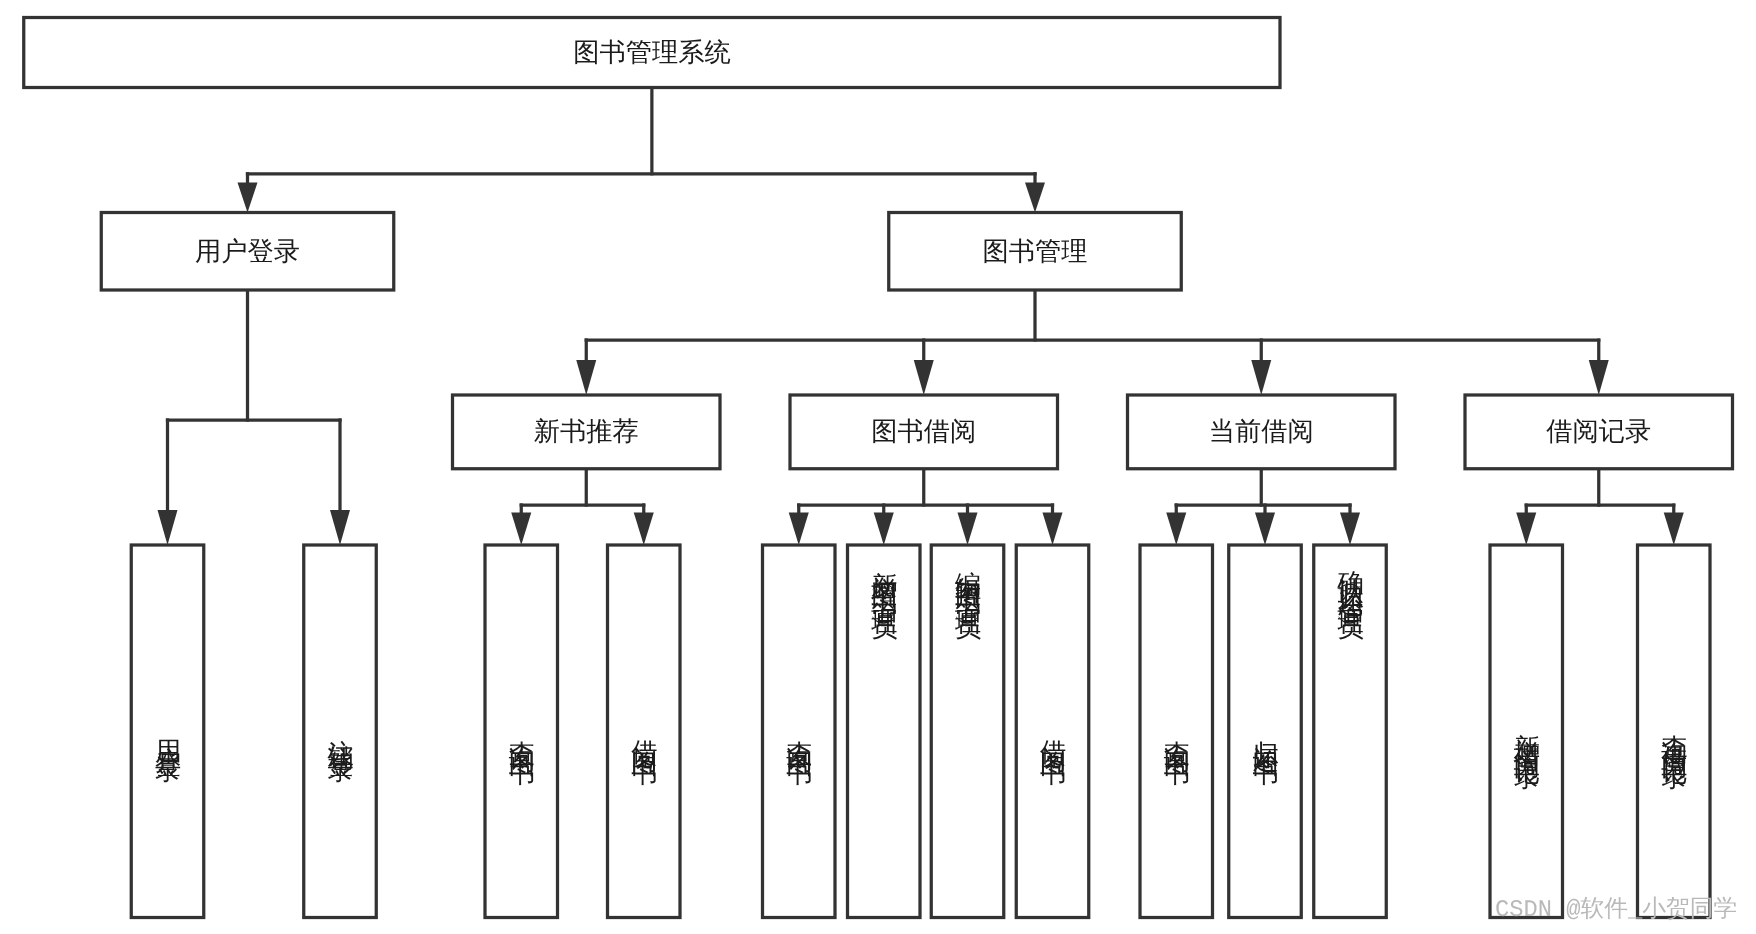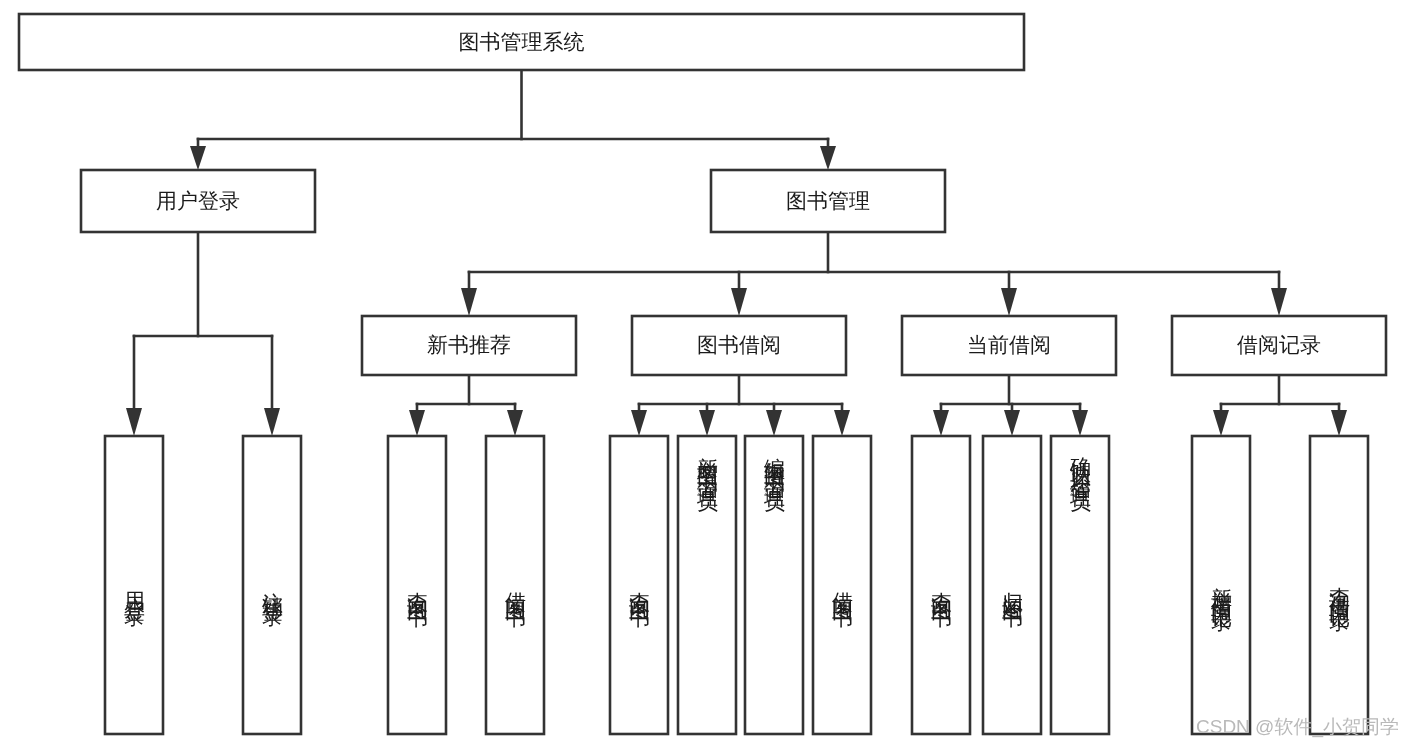--- a/index.html
+++ b/index.html
@@ -56,21 +56,21 @@
     font-size: 21px;
     line-height: 1.0;
     color: #1b1b1b;
     letter-spacing: 5px;
     text-align: center;
     white-space: nowrap;
     pointer-events: none;
   }
   .watermark {
     position: absolute;
-    font-family: Liberation Sans, sans-serif;
+    font-family: Liberation Mono, monospace;
     font-size: 19px;
     color: #b9b9b9;
     white-space: nowrap;
   }
 </style>
 </head>
 <body>
 
 <div id="diagram-root">
 

